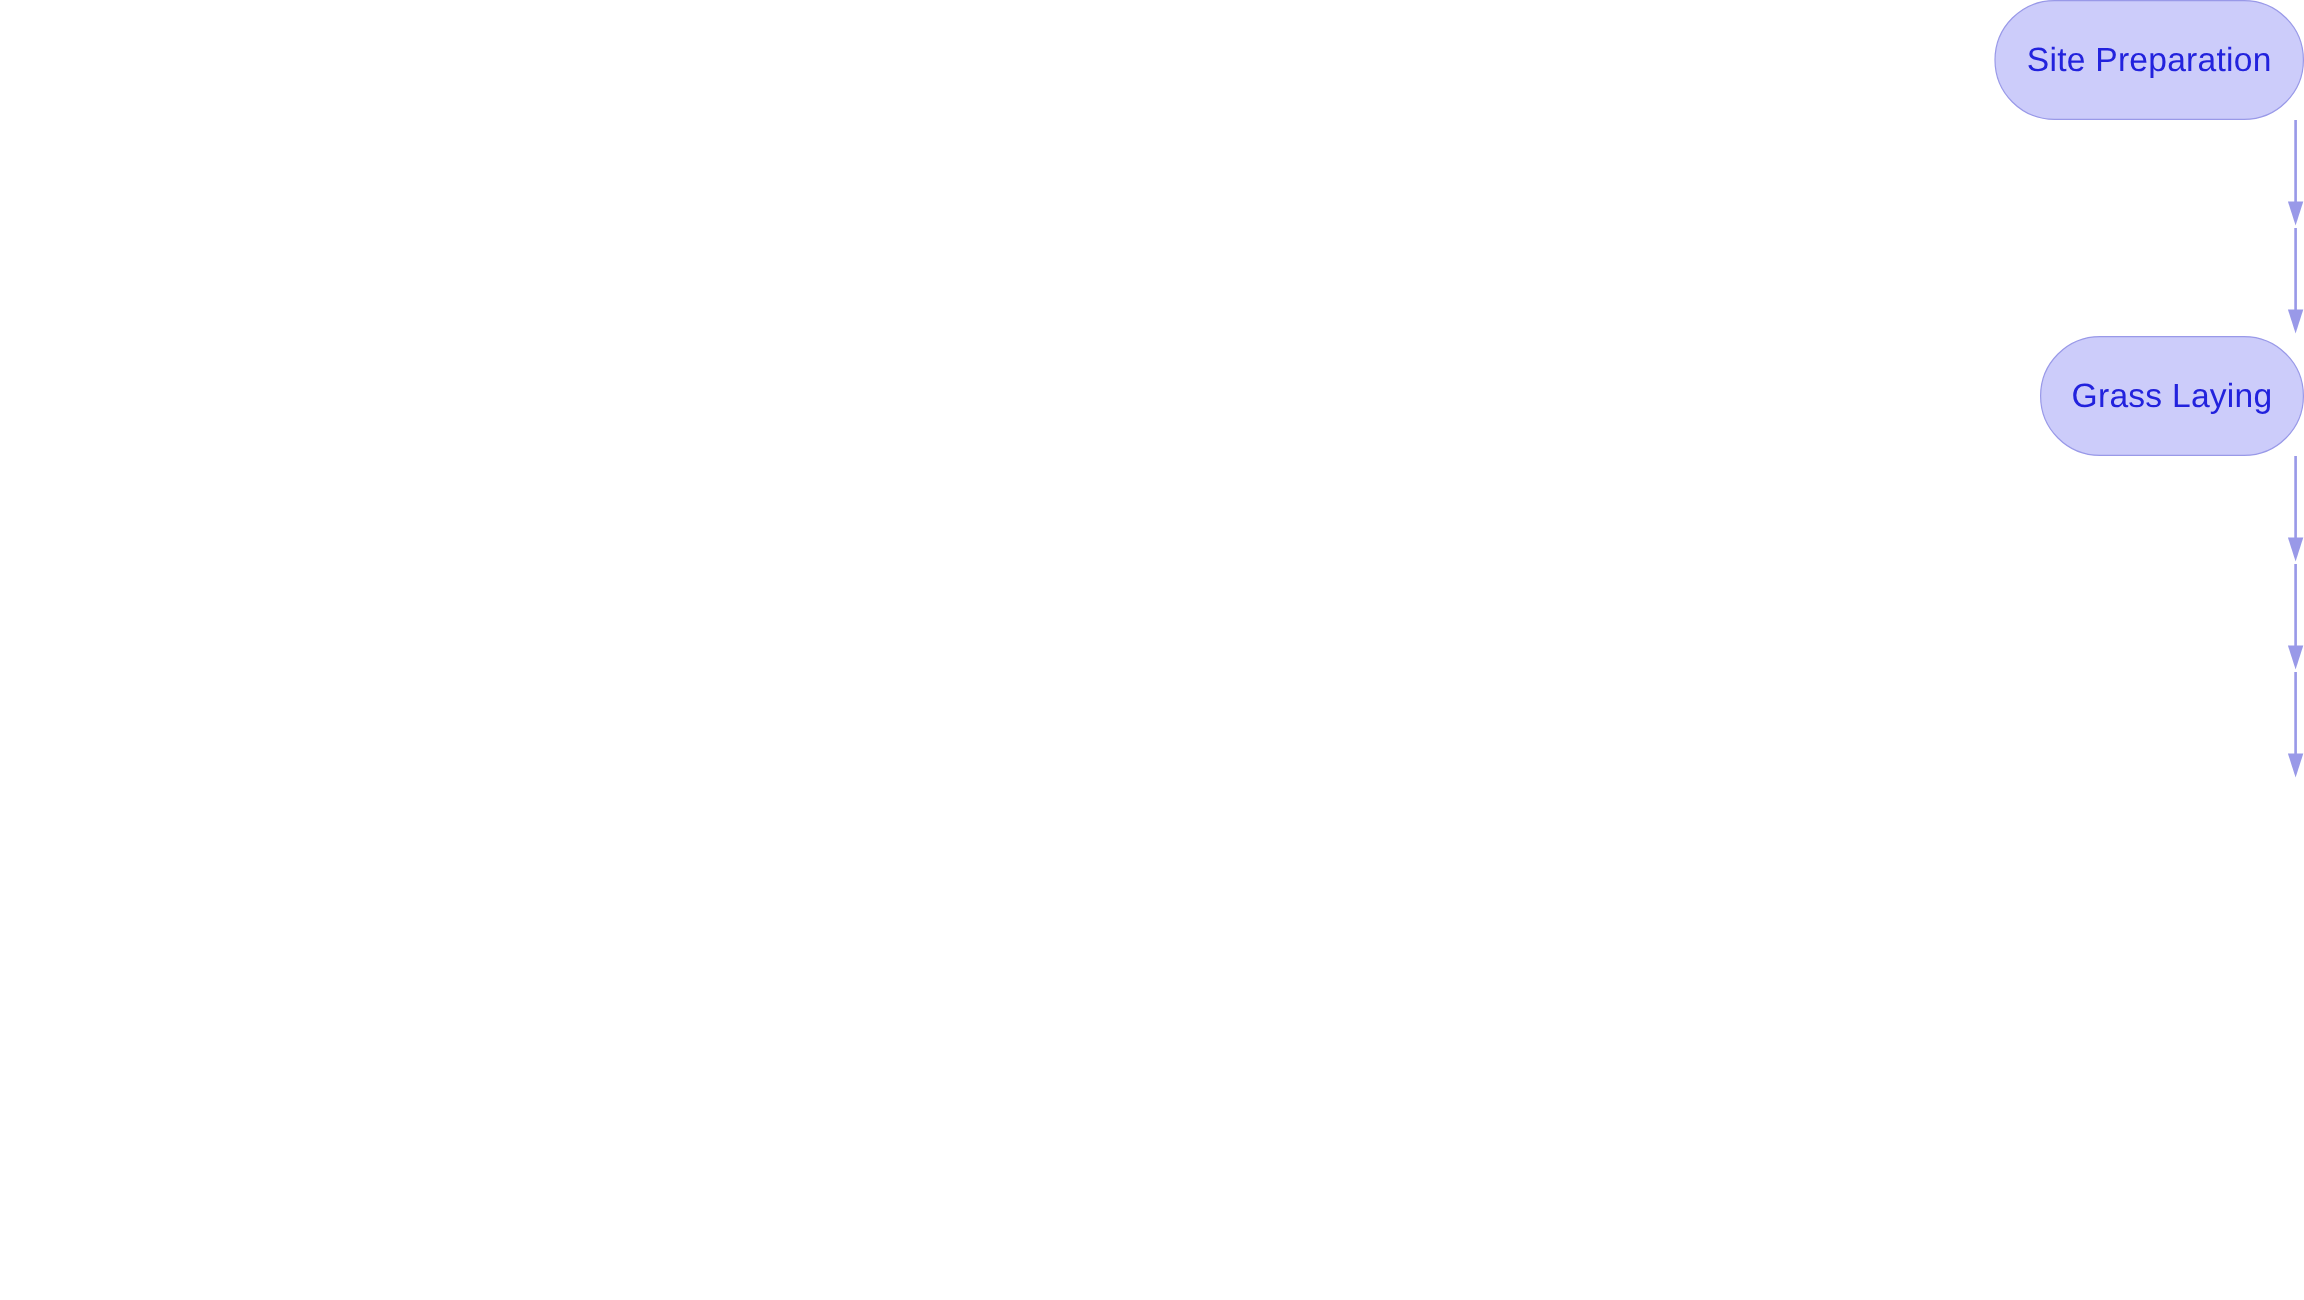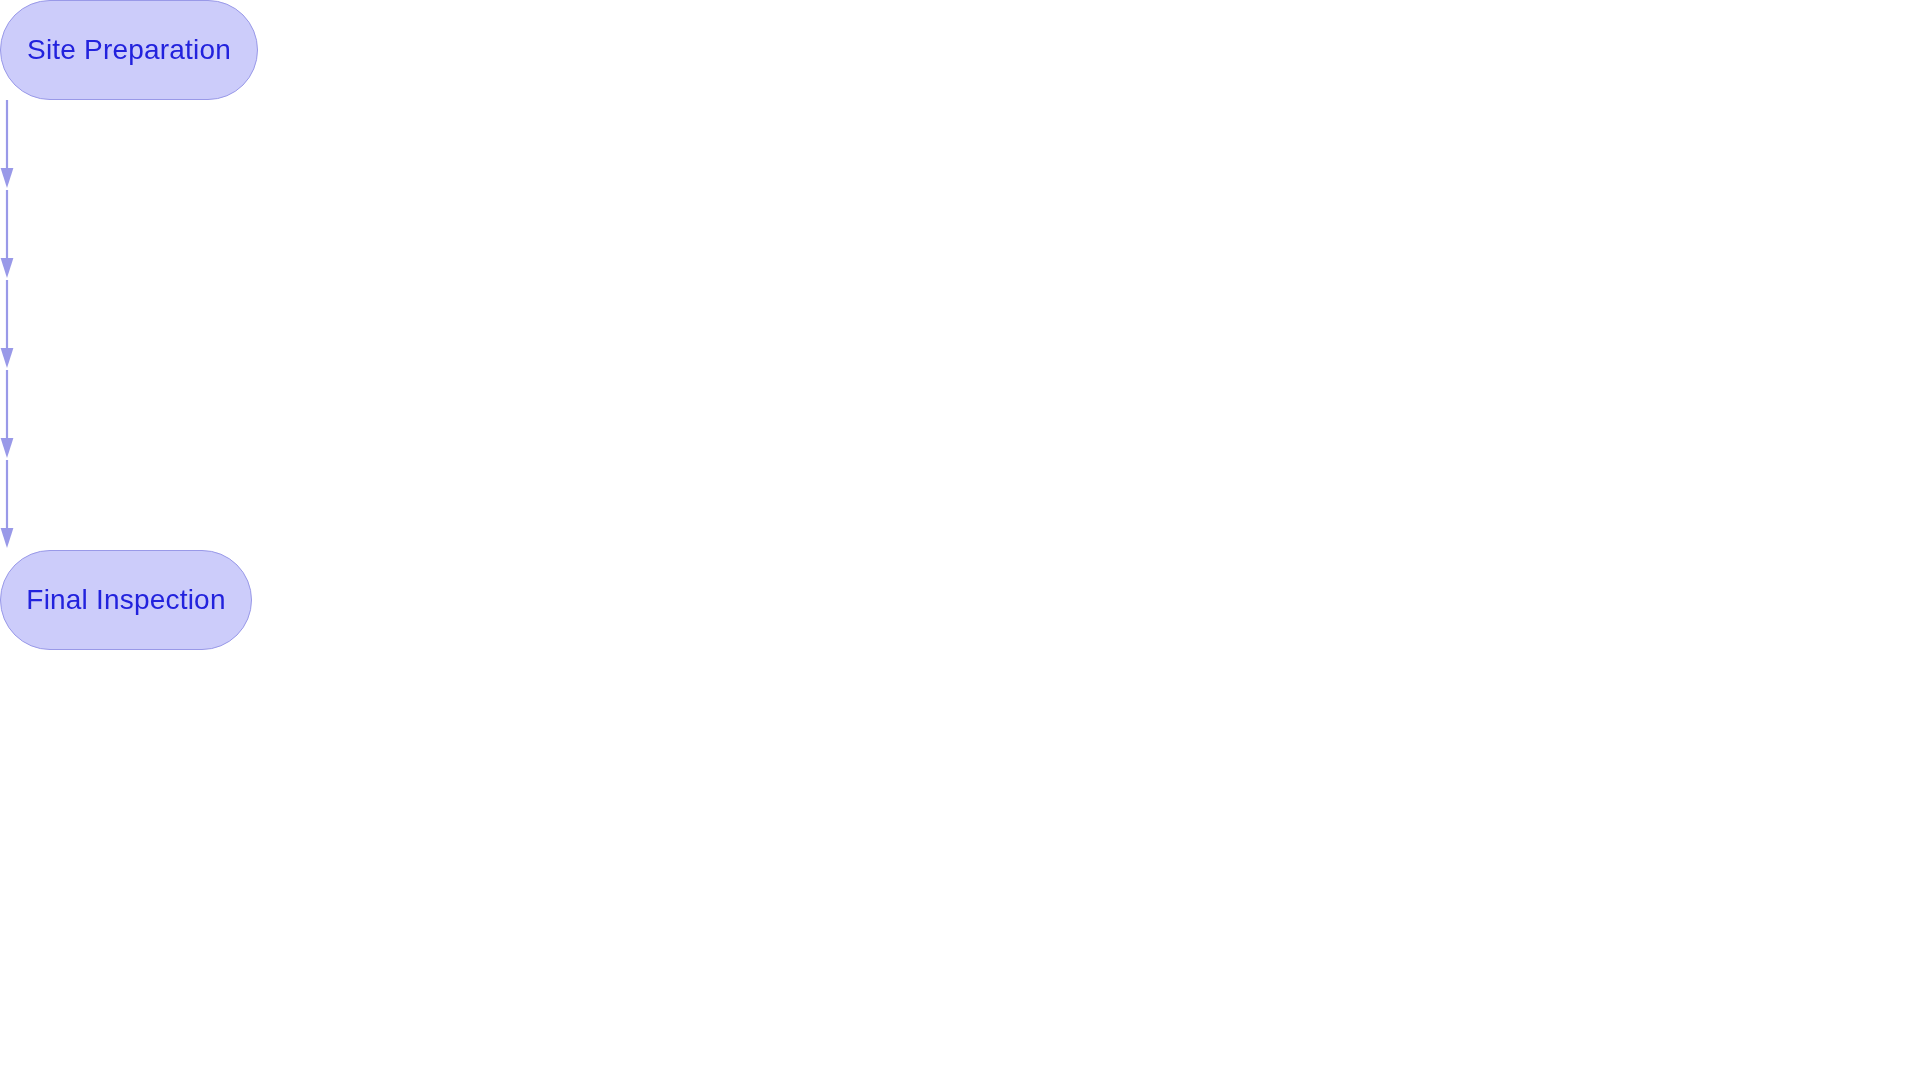--- a/index.html
+++ b/index.html
@@ -23,21 +23,21 @@
   }
 
   .flow-chain {
     position: absolute;
     left: 0;
     top: 0;
     width: 1920px;
     height: 1083px;
     display: flex;
     flex-direction: column;
-    align-items: flex-start;
+    align-items: flex-end;
     justify-content: flex-start;
   }
 
   .flow-node {
     box-sizing: border-box;
     height: 100px;
     background: #ccccfa;
     border: 1.6px solid #9999e8;
     border-radius: 50px;
     display: flex;
@@ -87,36 +87,36 @@
       <line class="flow-arrow-line" x1="7" y1="0" x2="7" y2="72"></line>
       <polygon class="flow-arrow-head" points="0.6,68 13.4,68 7,88"></polygon>
     </svg>
 
 
     <svg class="flow-arrow" viewBox="0 0 14 90" preserveAspectRatio="none">
       <line class="flow-arrow-line" x1="7" y1="0" x2="7" y2="72"></line>
       <polygon class="flow-arrow-head" points="0.6,68 13.4,68 7,88"></polygon>
     </svg>
 
+    <div class="flow-node" style="width:220px">
+      <span class="flow-node-label">Grass Laying</span>
+    </div>
 
     <svg class="flow-arrow" viewBox="0 0 14 90" preserveAspectRatio="none">
       <line class="flow-arrow-line" x1="7" y1="0" x2="7" y2="72"></line>
       <polygon class="flow-arrow-head" points="0.6,68 13.4,68 7,88"></polygon>
     </svg>
 
 
     <svg class="flow-arrow" viewBox="0 0 14 90" preserveAspectRatio="none">
       <line class="flow-arrow-line" x1="7" y1="0" x2="7" y2="72"></line>
       <polygon class="flow-arrow-head" points="0.6,68 13.4,68 7,88"></polygon>
     </svg>
 
 
     <svg class="flow-arrow" viewBox="0 0 14 90" preserveAspectRatio="none">
       <line class="flow-arrow-line" x1="7" y1="0" x2="7" y2="72"></line>
       <polygon class="flow-arrow-head" points="0.6,68 13.4,68 7,88"></polygon>
     </svg>
 
-    <div class="flow-node" style="width:252px">
-      <span class="flow-node-label">Final Inspection</span>
-    </div>
 
   </div>
 </div>
 
 </body></html>

